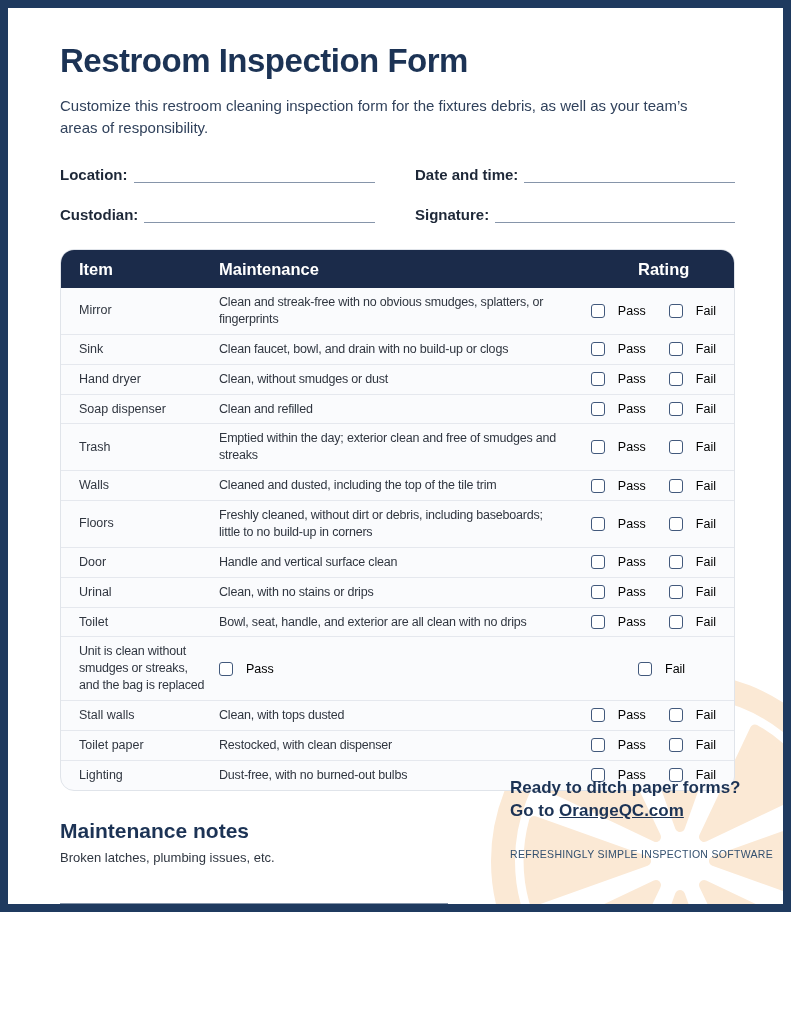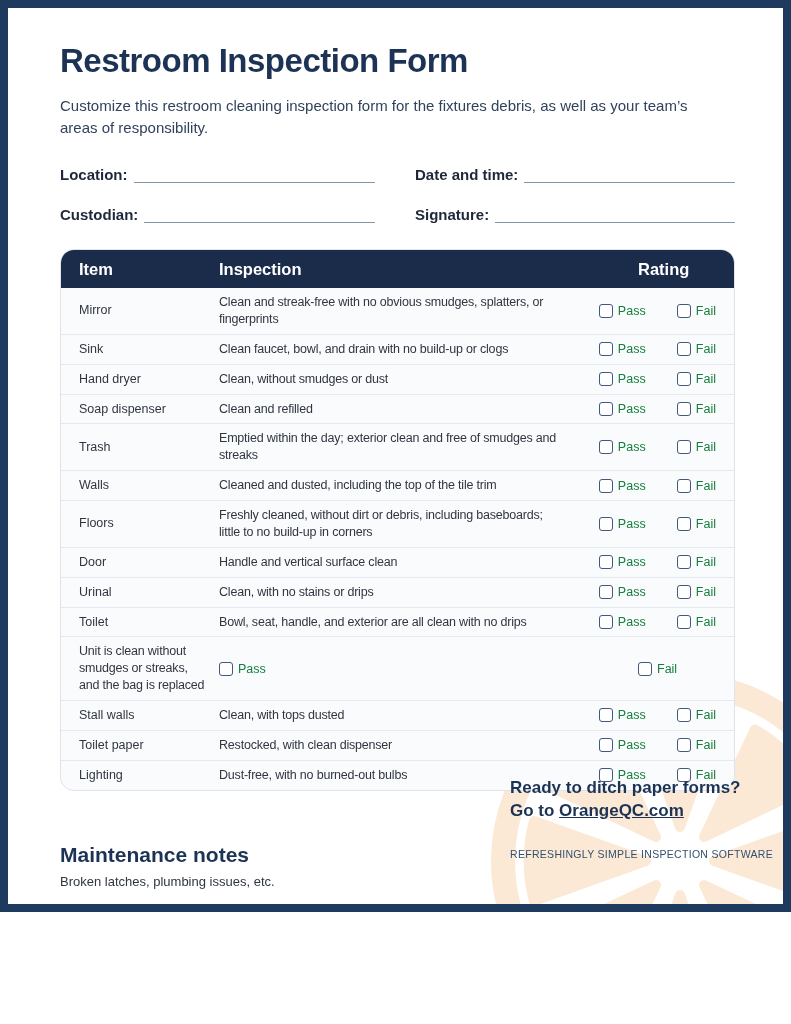--- a/index.html
+++ b/index.html
@@ -128,26 +128,26 @@
     display: inline-block;
     width: 14px;
     height: 14px;
     border: 1.5px solid #42597c;
     border-radius: 3px;
     background: #fff;
     cursor: pointer;
     flex: none;
   }
   .cb-label {
-    margin-left: 5px;
+    margin-left: 13px;
     font-size: 12.5px;
-    color: #15803d;
-  }
-
-  .notes { margin-top: 52px; }
+    color: #000000;
+  }
+
+  .notes { margin-top: 28px; }
   .notes-heading {
     font-size: 21px;
     font-weight: bold;
     color: var(--navy);
   }
   .notes-sub {
     margin-top: 7px;
     font-size: 13px;
     color: #2f3640;
   }
@@ -226,21 +226,21 @@
       </div>
       <div class="field">
         <span class="flabel">Signature:</span>
         <span class="fline"></span>
       </div>
     </div>
 
     <div class="table">
       <div class="thead">
         <div class="h-item">Item</div>
-        <div class="h-desc">Inspection</div>
+        <div class="h-desc">Maintenance</div>
         <div class="h-rating">Rating</div>
       </div>
       <div class="tbody" id="tbody">
   <div class="trow">
     <div class="cell item">Mirror</div>
     <div class="cell desc">Clean and streak-free with no obvious smudges, splatters, or fingerprints</div>
     <div class="cell rate">
       <span class="cb"></span>
       <span class="cb-label">Pass</span>
     </div>

